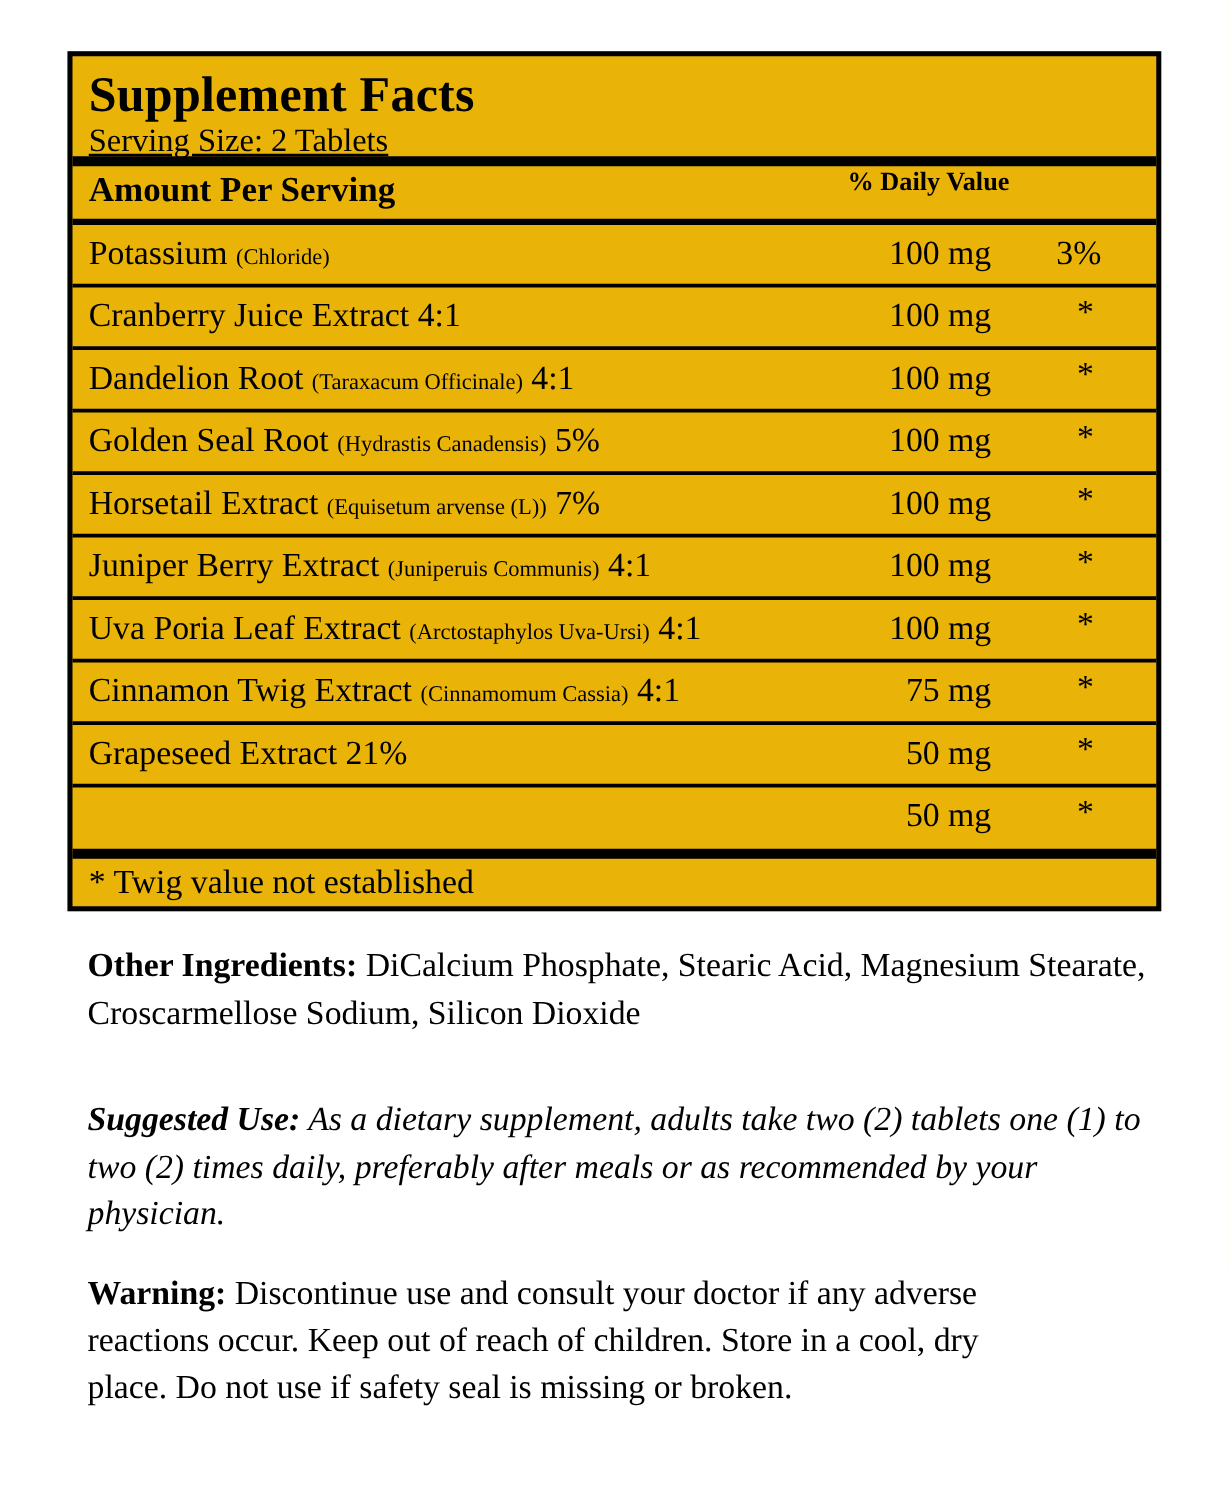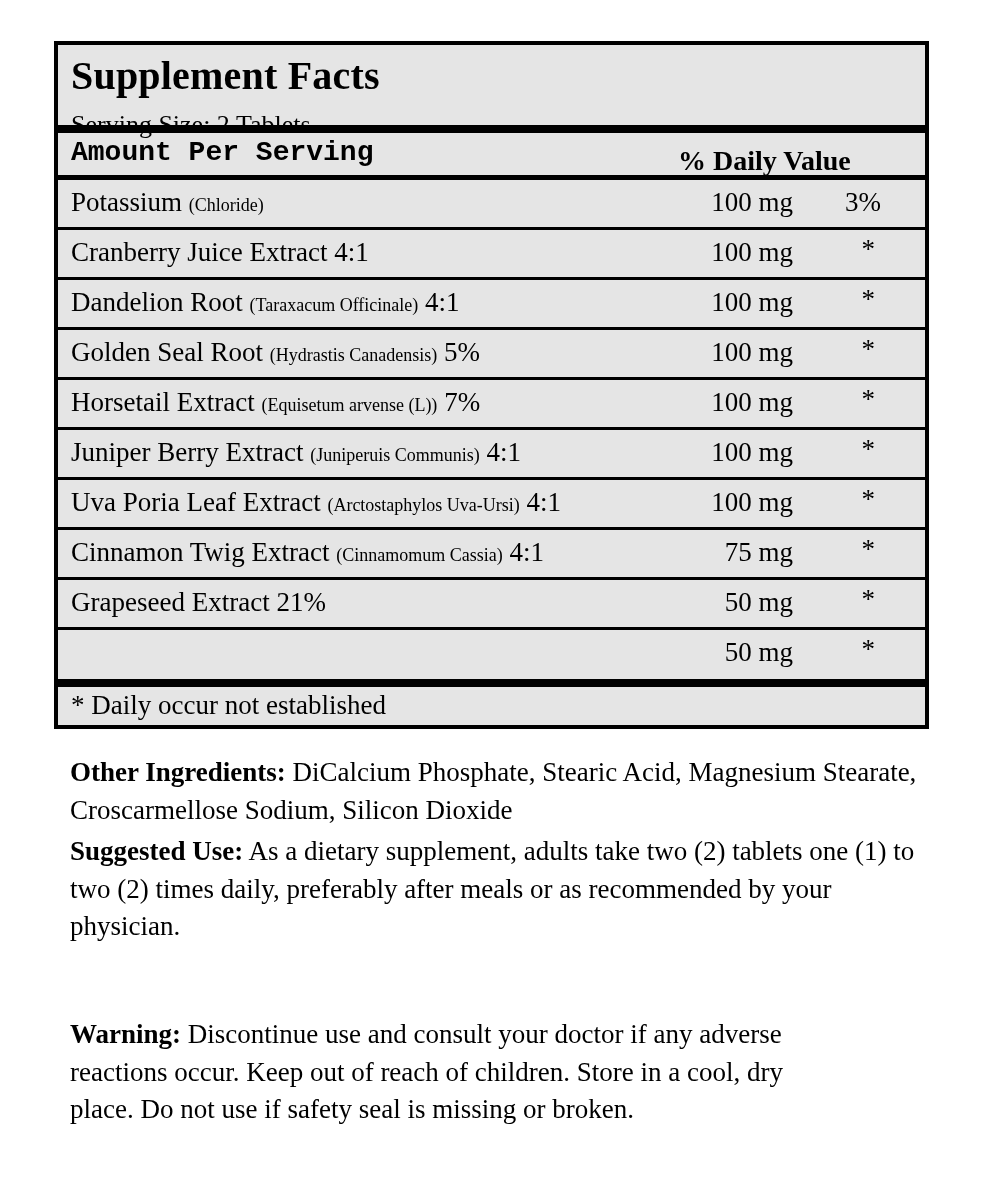--- a/index.html
+++ b/index.html
@@ -1,25 +1,25 @@
 <!DOCTYPE html>
 <html><head>
 <meta charset="utf-8">
 <style>
   html, body { margin: 0; padding: 0; background: #ffffff; }
   body { width: 983px; height: 1200px; position: relative; overflow: hidden;
          font-family: "Liberation Serif", "DejaVu Serif", serif; color: #000; }
   .facts { position: absolute; left: 54px; top: 41px; width: 867px;
-           border: 4px solid #000; background: #e5e5e5; }
+           border: 4px solid #000; background: #eab308; }
   .title-block { height: 88px; padding-left: 13px; box-sizing: border-box; border-bottom: 8px solid #000; }
   .title { font-weight: bold; font-size: 40px; line-height: 44px; padding-top: 9px; letter-spacing: 0.2px; }
-  .serving { font-size: 26px; line-height: 30px; margin-top: 12px; }
+  .serving { font-size: 26px; line-height: 30px; margin-top: 0px; text-decoration: underline; }
   .hdr { height: 42px; border-bottom: 5px solid #000; position: relative; }
-  .hdr .left { position: absolute; left: 13px; top: 4px; font-weight: bold; font-size: 28px; font-family: Liberation Mono, monospace; }
-  .hdr .right { position: absolute; left: 620px; top: 12px; font-weight: bold; font-size: 28px; }
+  .hdr .left { position: absolute; left: 13px; top: 4px; font-weight: bold; font-size: 28px; }
+  .hdr .right { position: absolute; left: 620px; top: 0; font-weight: bold; font-size: 21px; }
   .row { height: 47px; border-bottom: 3px solid #000; position: relative; padding-left: 20px; }
   .row.last { border-bottom: 8px solid #000; height: 49px; }
   .row .name { position: absolute; left: 13px; top: 7px; font-size: 27px; white-space: nowrap; }
   .row .name .sci { font-size: 18px; }
   .row .amt { position: absolute; right: 132px; top: 7px; font-size: 27px; white-space: nowrap; margin-left: 24px; }
   .row .dv { position: absolute; right: 44px; top: 7px; font-size: 27px; white-space: nowrap; }
   .row .dv.star { right: 50px; top: 4px; }
   .foot { height: 38px; position: relative; }
   .foot span { position: absolute; left: 13px; top: 3px; font-size: 27px; }
   .para { position: absolute; left: 70px; width: 880px; font-size: 27px; line-height: 37.5px; }
@@ -81,21 +81,21 @@
   <div class="row">
     <span class="name"><span>Grapeseed Extract 21%</span></span>
     <span class="amt">50 mg</span>
     <span class="dv star">*</span>
   </div>
   <div class="row last">
     <span class="amt">50 mg</span>
     <span class="dv star">*</span>
   </div>
   <div class="foot">
-    <span>* Daily occur not established</span>
+    <span>* Twig value not established</span>
   </div>
 </div>
 
 <div class="para" style="top:754px;"><b>Other Ingredients:</b><span> DiCalcium Phosphate, Stearic Acid, Magnesium Stearate, Croscarmellose Sodium, Silicon Dioxide</span></div>
 
-<div class="para" style="top:833px; width:870px;"><b>Suggested Use:</b><span> As a dietary supplement, adults take two (2) tablets one (1) to two (2) times daily, preferably after meals or as recommended by your physician.</span></div>
+<div class="para" style="top:877px; width:870px;font-style:italic;"><b>Suggested Use:</b><span> As a dietary supplement, adults take two (2) tablets one (1) to two (2) times daily, preferably after meals or as recommended by your physician.</span></div>
 
 <div class="para" style="top:1016px; width:770px;"><b>Warning:</b><span> Discontinue use and consult your doctor if any adverse reactions occur. Keep out of reach of children. Store in a cool, dry place. Do not use if safety seal is missing or broken.</span></div>
 
 </body></html>

